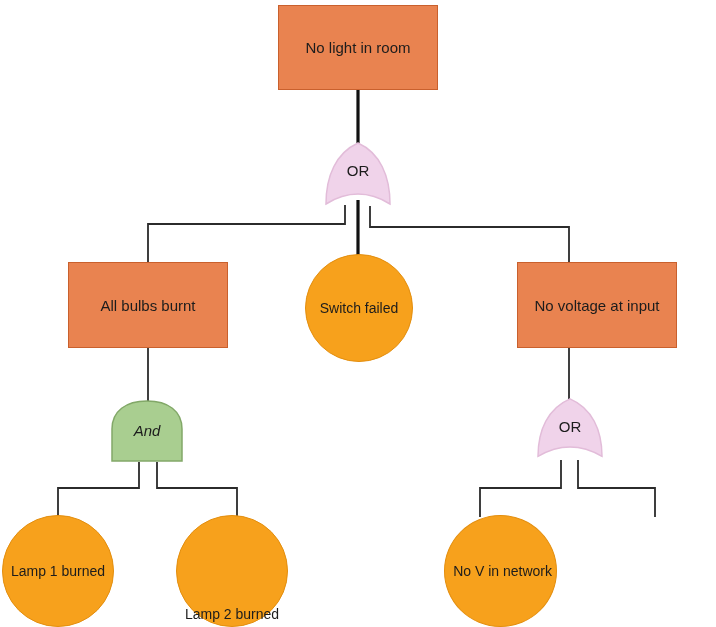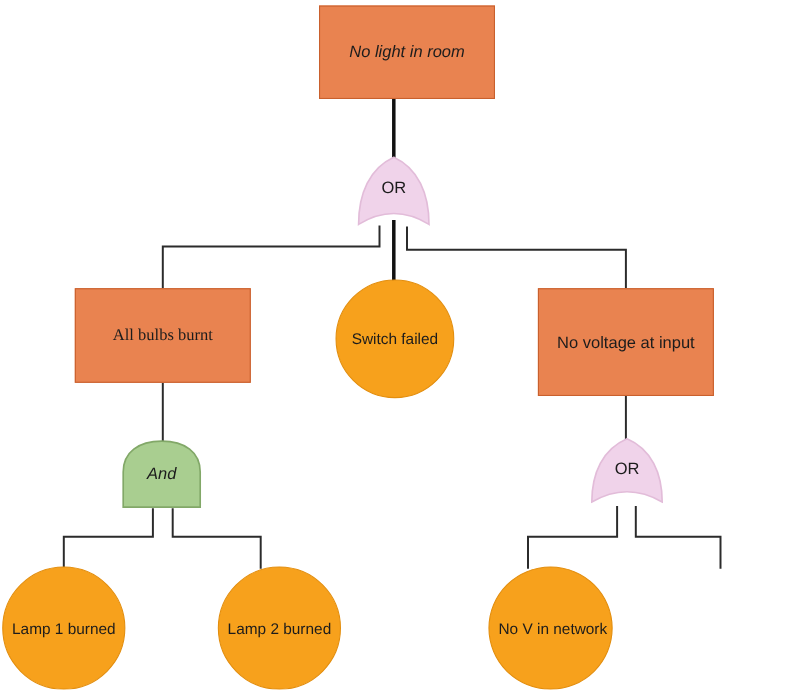--- a/index.html
+++ b/index.html
@@ -93,40 +93,40 @@
     <polyline class="thin" points="345,205 345,224 148,224 148,262"></polyline>
     <polyline class="thin" points="370,206 370,227 569,227 569,262"></polyline>
     <line class="thin" x1="148" y1="348" x2="148" y2="402"></line>
     <line class="thin" x1="569" y1="348" x2="569" y2="400"></line>
     <polyline class="thin" points="139,462 139,488 58,488 58,517"></polyline>
     <polyline class="thin" points="157,462 157,488 237,488 237,517"></polyline>
     <polyline class="thin" points="561,460 561,488 480,488 480,517"></polyline>
     <polyline class="thin" points="578,460 578,488 655,488 655,517"></polyline>
   </svg>
 
-  <div class="node rect-node" style="left:290px; top:5px; width:160px; height:85px;font-style:italic;">
+  <div class="node rect-node" style="left:278px; top:5px; width:160px; height:85px;">
     <span>No light in room</span>
   </div>
 
   <div class="gate" style="left:323px; top:140px; width:70px; height:70px;">
     <svg viewBox="0 0 70 70" preserveAspectRatio="none">
       <path class="or-shape" d="M 3 64 C 3 36 13 13 35 3 C 57 13 67 36 67 64 C 46 51 24 51 3 64 Z"></path>
     </svg>
     <span class="label" style="top:22px;">OR</span>
   </div>
 
-  <div class="node rect-node" style="left:68px; top:262px; width:160px; height:86px;font-family:Liberation Serif, serif;">
+  <div class="node rect-node" style="left:68px; top:262px; width:160px; height:86px;">
     <span>All bulbs burnt</span>
   </div>
 
   <div class="node circle-node" style="left:305px; top:254px; width:108px; height:108px;">
     <span>Switch failed</span>
   </div>
 
-  <div class="node rect-node" style="left:489px; top:262px; width:160px; height:98px;">
+  <div class="node rect-node" style="left:517px; top:262px; width:160px; height:86px;">
     <span>No voltage at input</span>
   </div>
 
   <div class="gate" style="left:109px; top:399px; width:76px; height:64px;">
     <svg viewBox="0 0 76 64" preserveAspectRatio="none">
       <path class="and-shape" d="M 3 62 L 3 30 C 3 12 17 2 38 2 C 59 2 73 12 73 30 L 73 62 Z"></path>
     </svg>
     <span class="label" style="top:23px;font-style:italic;">And</span>
   </div>
 
@@ -134,21 +134,21 @@
     <svg viewBox="0 0 70 70" preserveAspectRatio="none">
       <path class="or-shape" d="M 3 64 C 3 36 13 13 35 3 C 57 13 67 36 67 64 C 46 51 24 51 3 64 Z"></path>
     </svg>
     <span class="label" style="top:22px;">OR</span>
   </div>
 
   <div class="node circle-node" style="left:2px; top:515px; width:112px; height:112px;">
     <span>Lamp 1 burned</span>
   </div>
 
-  <div class="node circle-node" style="left:198px; top:515px; width:112px; height:112px;">
+  <div class="node circle-node" style="left:176px; top:515px; width:112px; height:112px;align-items:flex-end;">
     <span>Lamp 2 burned</span>
   </div>
 
   <div class="node circle-node" style="left:444px; top:515px; width:113px; height:112px;justify-content:flex-end;">
     <span>No V in network</span>
   </div>
 
 
 </div>
 

